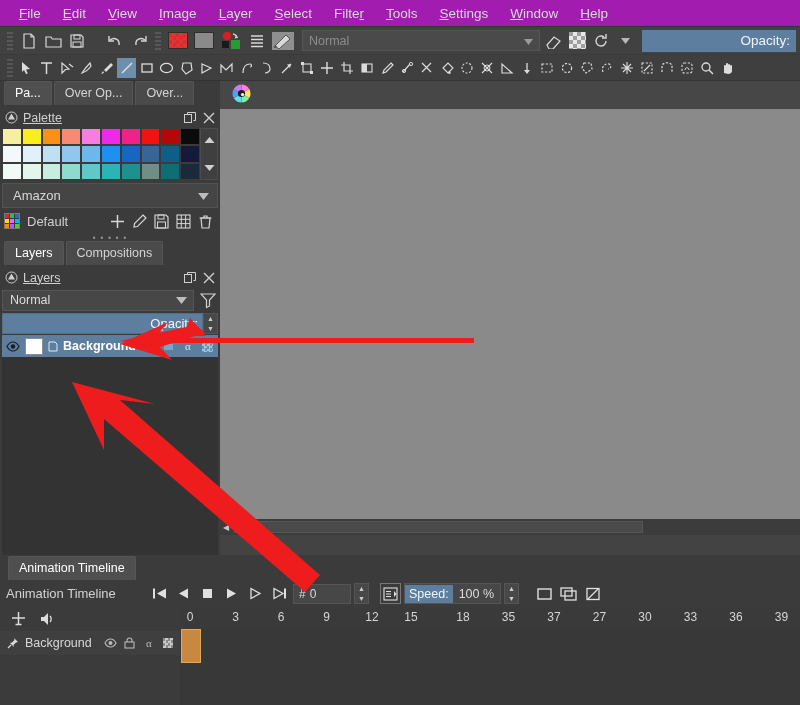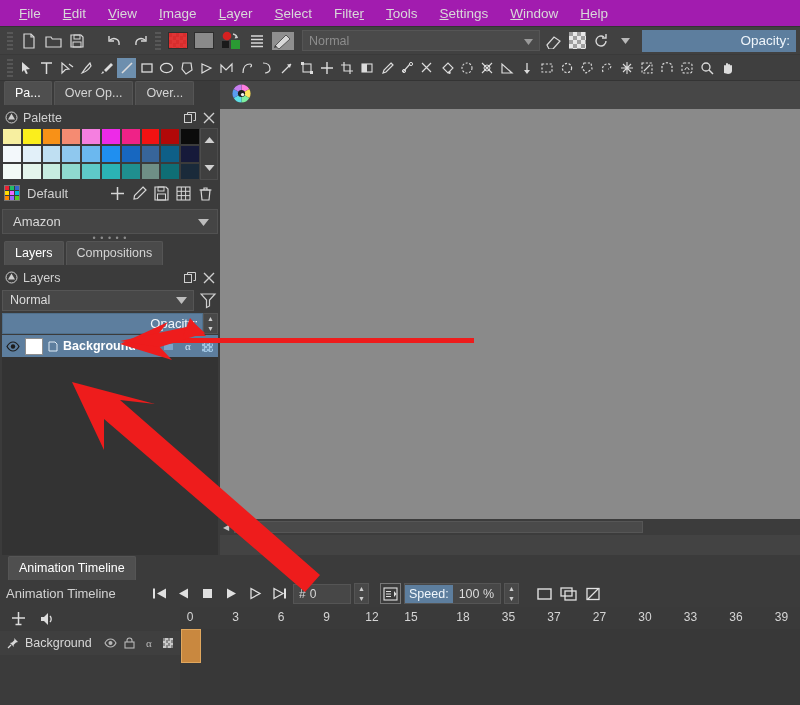--- a/index.html
+++ b/index.html
@@ -61,21 +61,21 @@
   #leftcol { position:absolute; left:0; top:0; width:220px; bottom:0; background:#3b3b3b;
              display:flex; flex-direction:column; }
 
   .tabrow { display:flex; height:26px; background:#3b3b3b; padding-left:4px; gap:2px; align-items:flex-start;}
   .tab { background:#4a4a4a; color:#d4d4d4; font-size:12.5px; padding:4px 10px 5px;
          border:1px solid #555; border-bottom:none; border-radius:2px 2px 0 0; white-space:nowrap;}
   .tab.active { background:#4f4f4f; color:#fff; }
 
   .dockhead { display:flex; align-items:center; height:21px; padding:0 4px; gap:5px;
               background:#3b3b3b; color:#d0d0d0; font-size:12.5px;}
-  .dockhead .title { flex:1; }
+  .dockhead .title { flex:1;text-decoration:underline; }
   .dockicon { width:14px;height:14px;display:flex;align-items:center;justify-content:center;color:#cfcfcf;}
 
   
   #palettewrap { display:flex; height:52px; padding:0 2px; }
   #swatches { flex:1; display:grid; grid-template-columns:repeat(10,1fr); grid-template-rows:repeat(3,1fr); gap:0; }
   #swatches div { border:1px solid #3b3b3b; }
   #palettescroll { width:18px; display:flex; flex-direction:column; justify-content:space-between;
                    background:#3f3f3f; border:1px solid #4c4c4c; }
   .scr-arrow { height:22px; display:flex;align-items:center;justify-content:center;color:#cfcfcf;}
 
@@ -536,20 +536,28 @@
             </svg>
           </div>
         <div class="scr-arrow">
           <svg width="11" height="8" viewBox="0 0 11 8">
               <path d="M5.5 7l-5-6h10z" fill="#cfcfcf"></path>
             </svg>
           </div>
       </div>
     </div>
 
+    <div id="palettename">
+      <span>Amazon</span>
+      <span class="arrow">
+        <svg width="11" height="7" viewBox="0 0 11 7">
+            <path d="M0 0h11L5.5 7z" fill="#bdbdbd"></path>
+          </svg></span>
+    </div>
+
     <div id="palettefoot">
       <div id="miniGrid">
         <div style="background:#e23"></div>
           <div style="background:#2b6"></div>
           <div style="background:#36c"></div>
         <div style="background:#fd0"></div>
           <div style="background:#e6f"></div>
           <div style="background:#0bd"></div>
         <div style="background:#f80"></div>
           <div style="background:#96f"></div>
@@ -578,28 +586,20 @@
             <rect x="1" y="1" width="13" height="13" fill="none" stroke="currentColor" stroke-width="1.1"></rect>
             <path d="M1 5.3h13M1 9.6h13M5.3 1v13M9.6 1v13" stroke="currentColor" stroke-width="1"></path>
           </svg>
         </span>
       <span class="pf-icon">
         <svg width="15" height="15" viewBox="0 0 15 15">
             <path d="M3 4h9l-1 10H4z" fill="none" stroke="currentColor" stroke-width="1.2"></path>
             <path d="M1.5 4h12M6 2h3v2H6z" fill="none" stroke="currentColor" stroke-width="1.2"></path>
           </svg>
         </span>
-    </div>
-
-    <div id="palettename">
-      <span>Amazon</span>
-      <span class="arrow">
-        <svg width="11" height="7" viewBox="0 0 11 7">
-            <path d="M0 0h11L5.5 7z" fill="#bdbdbd"></path>
-          </svg></span>
     </div>
     <div class="dragdots">• • • • •</div>
 
     <div class="tabrow">
       <div class="tab active">Layers</div>
       <div class="tab">Compositions</div>
     </div>
 
     <div class="dockhead">
       <span class="dockicon">

